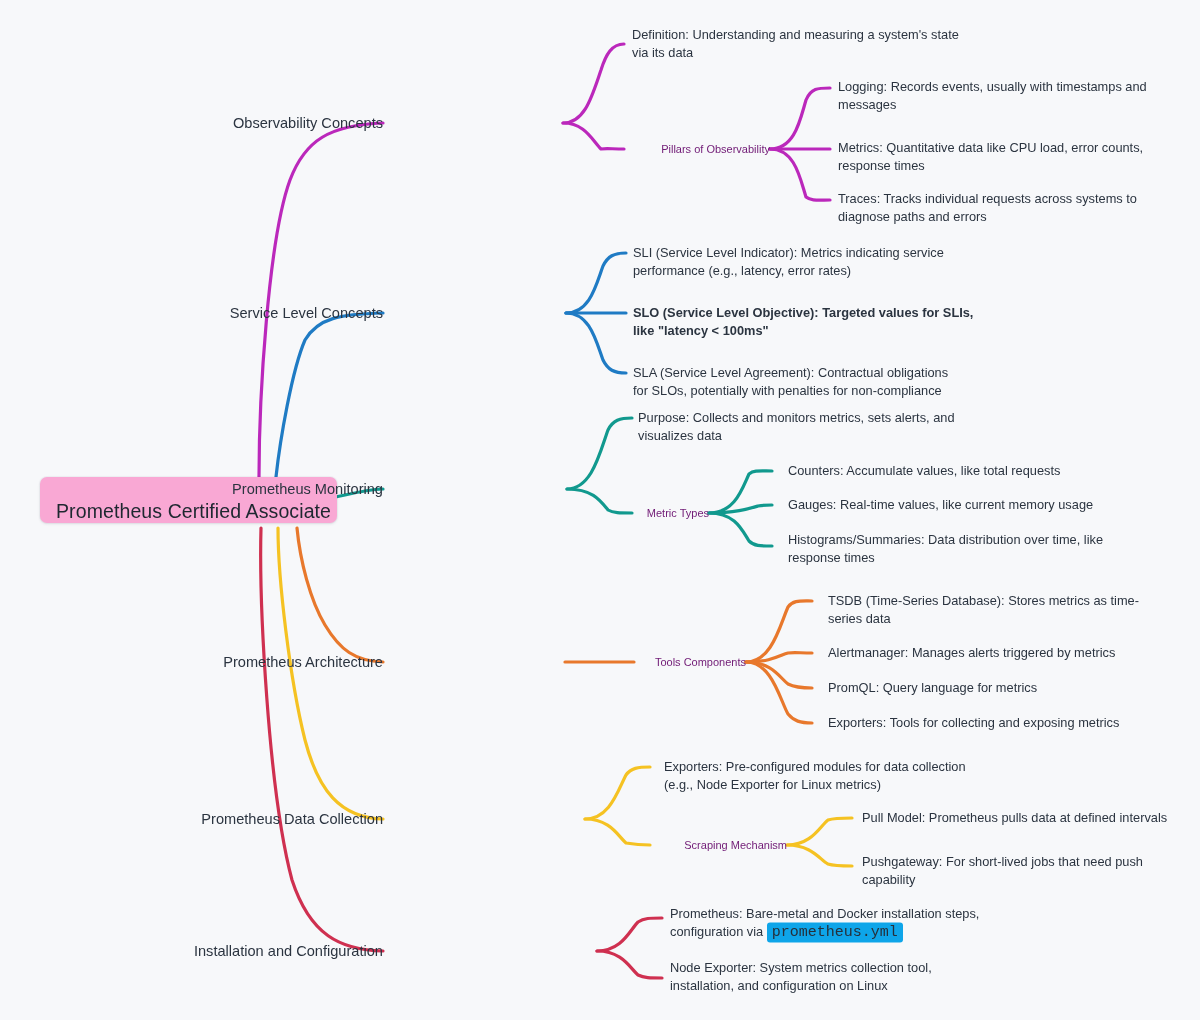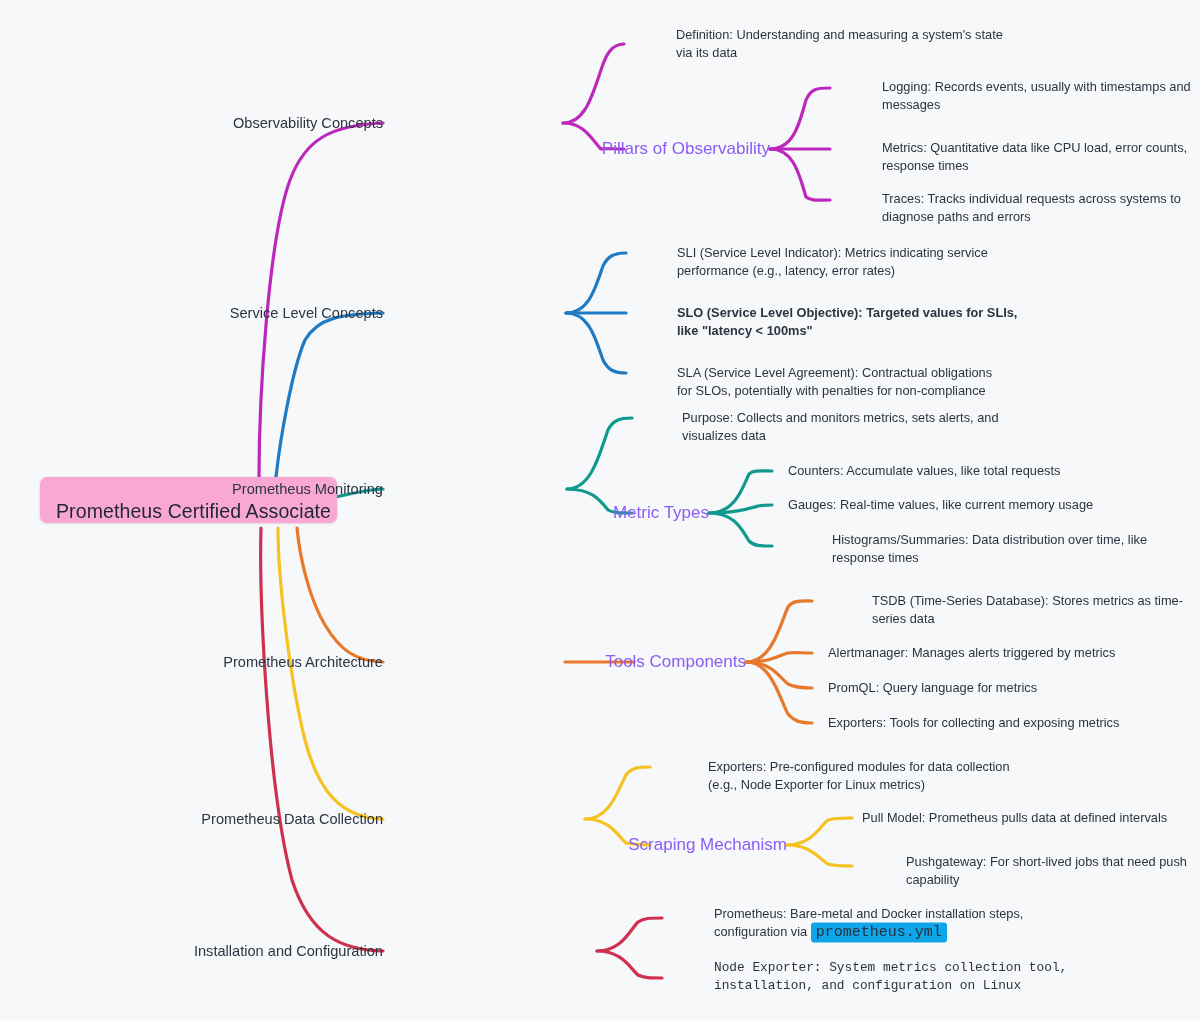--- a/index.html
+++ b/index.html
@@ -66,38 +66,37 @@
     font-size: 14.6px;
     line-height: 20px;
     color: #2b3440;
     white-space: nowrap;
     text-align: right;
     transform: translateY(-50%);
   }
 
   
   .mid {
-    font-size: 17px;
+    font-size: 11px;
     line-height: 18px;
-    color: #8b5cf6;
+    color: #701a75;
     white-space: nowrap;
     text-align: center;
     transform: translateY(-50%);
   }
 
   
   .leaf {
     font-size: 12.8px;
     line-height: 18px;
     color: #2b3440;
     transform: translateY(-50%);
   }
   .leaf.two-line {
     line-height: 18px;
-    margin-left: 44px;
   }
   .leaf-text {
     display: block;
   }
 
   code.inline-code {
     font-family: Liberation Mono, monospace;
     font-size: 15px;
     background: #0ea5e9;
     border-radius: 3px;
@@ -269,18 +268,18 @@
     <span class="leaf-text">capability</span>
   </div>
 
   <div class="node topic" style="left:383px; top:951px; transform:translate(-100%,-50%);">Installation and Configuration</div>
 
   <div class="node leaf two-line" style="left:670px; top:923px;">
     <span class="leaf-text">Prometheus: Bare-metal and Docker installation steps,</span>
     <span class="leaf-text"><span>configuration via </span><code class="inline-code">prometheus.yml</code></span>
   </div>
 
-  <div class="node leaf two-line" style="left:670px; top:977px;font-family:Liberation Mono, monospace;">
+  <div class="node leaf two-line" style="left:670px; top:977px;">
     <span class="leaf-text">Node Exporter: System metrics collection tool,</span>
     <span class="leaf-text">installation, and configuration on Linux</span>
   </div>
 
 </div>
 
 </body></html>

